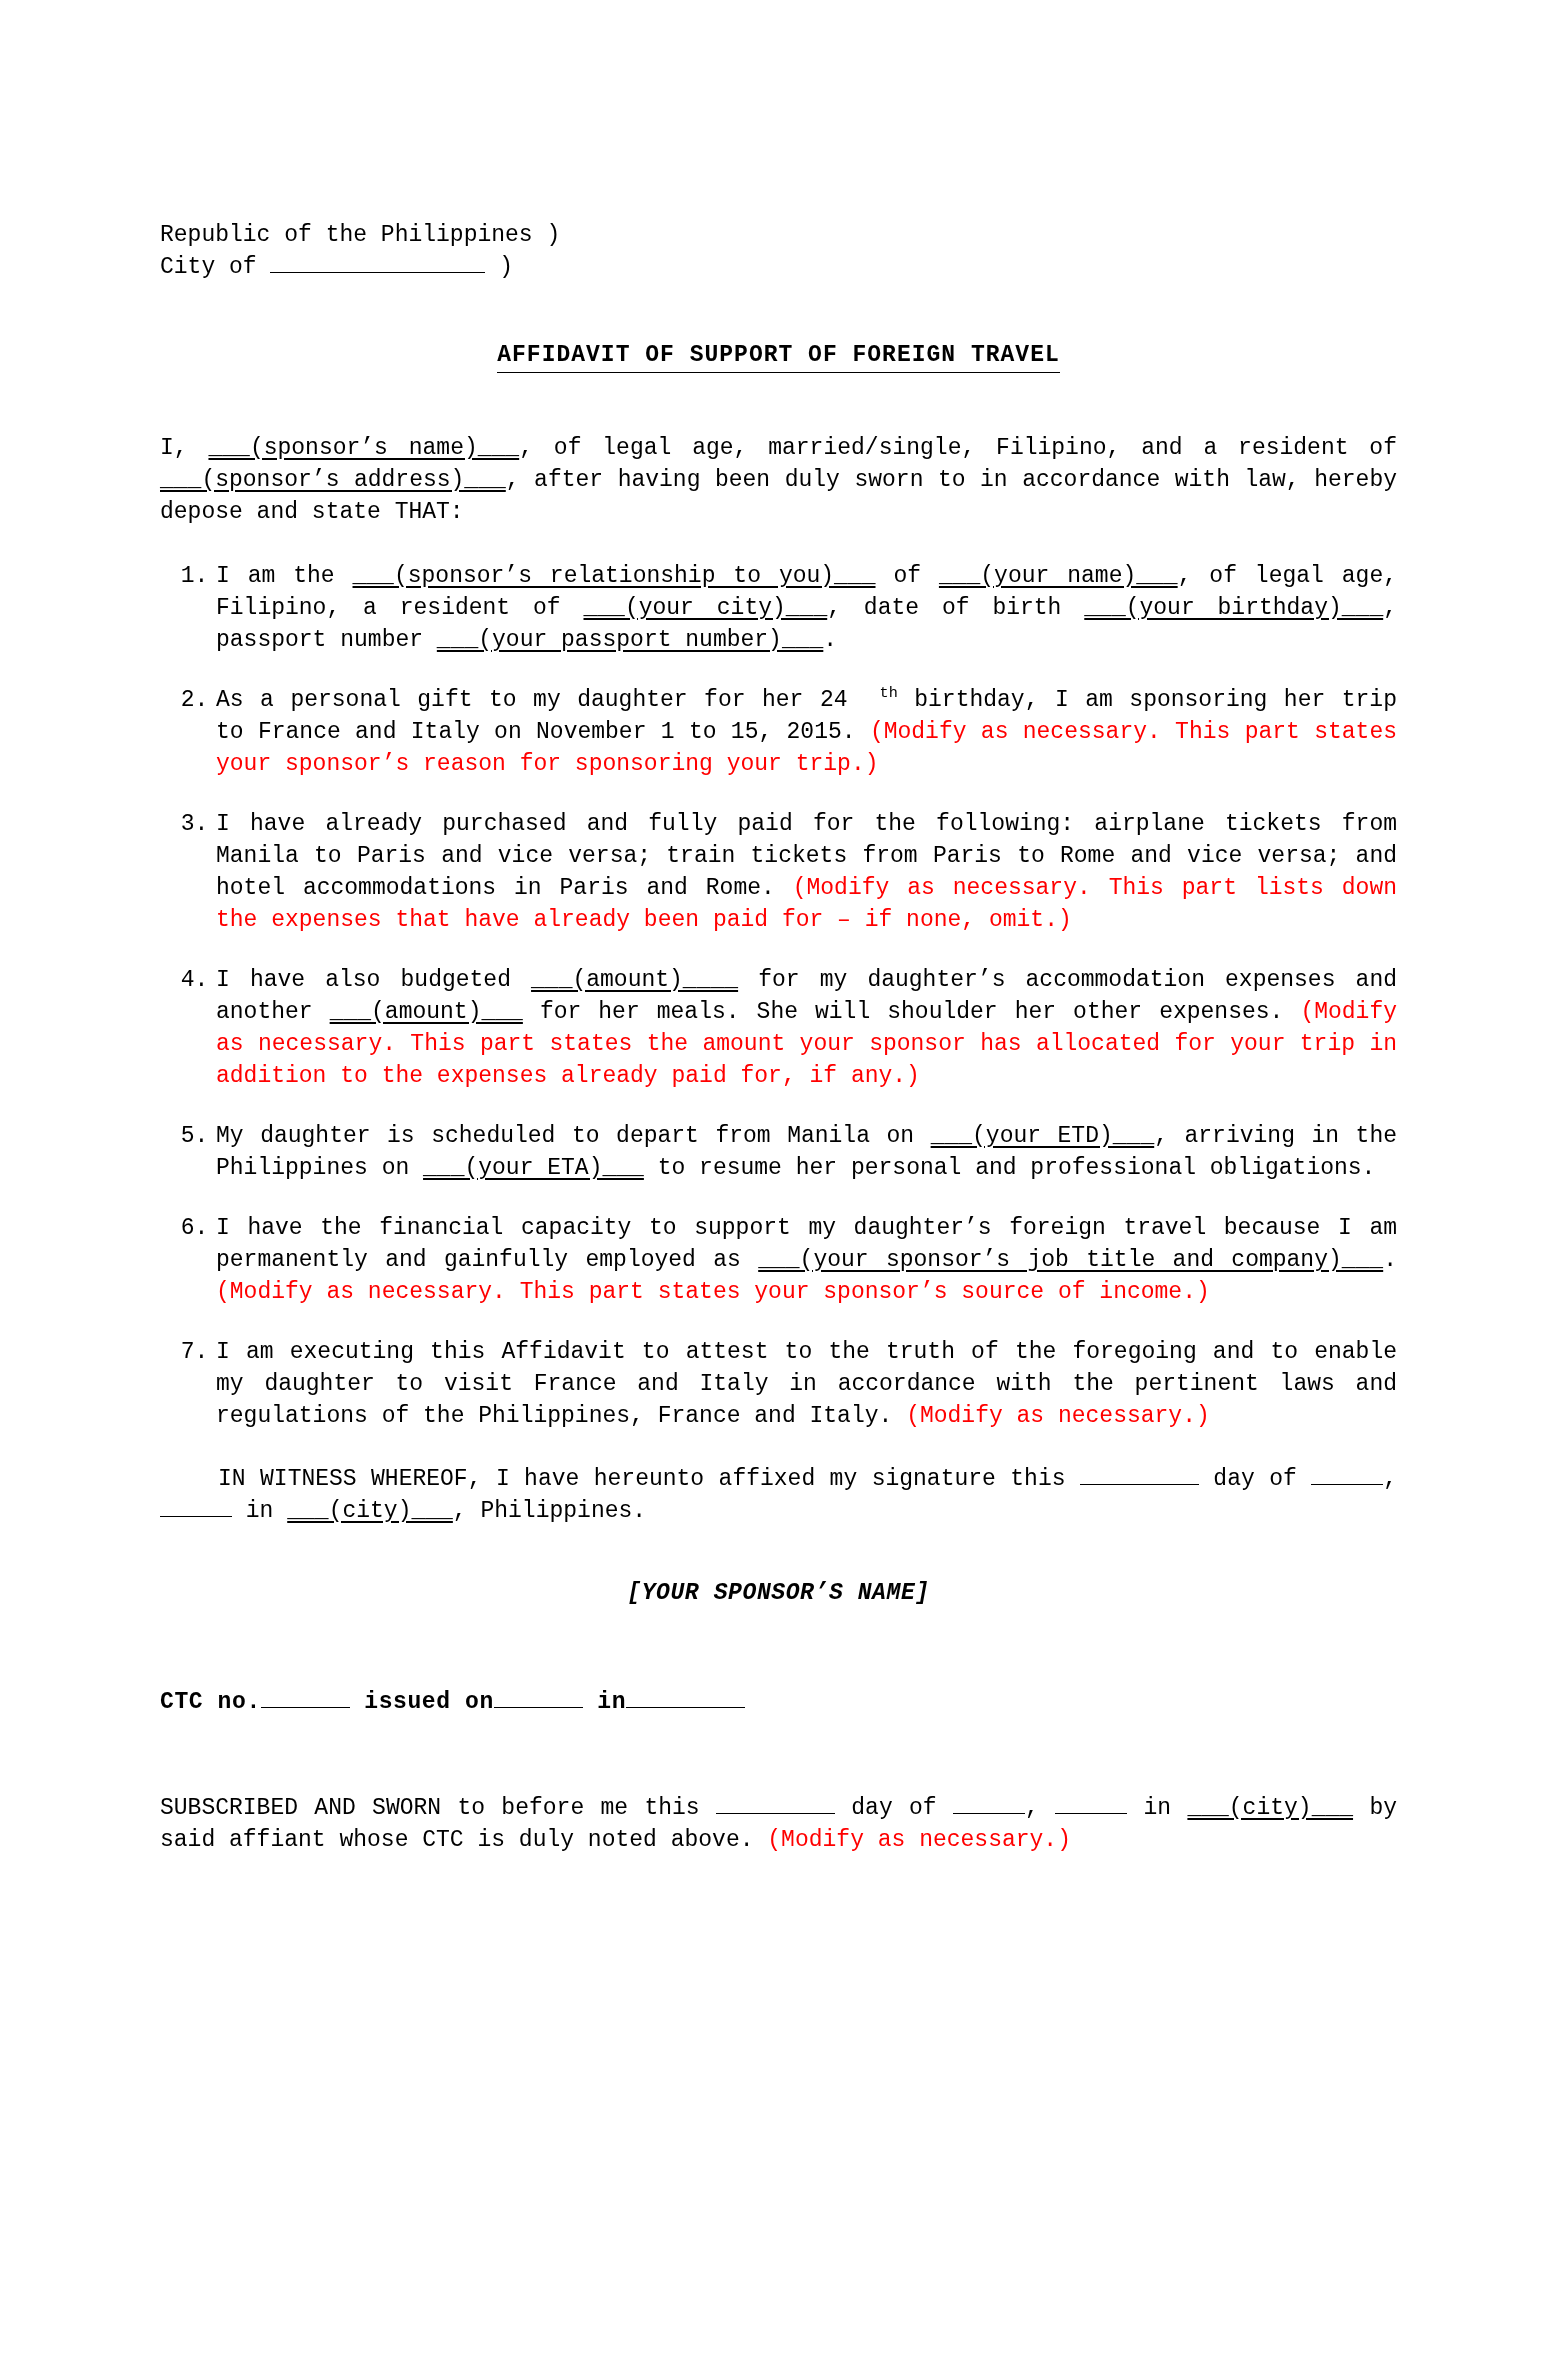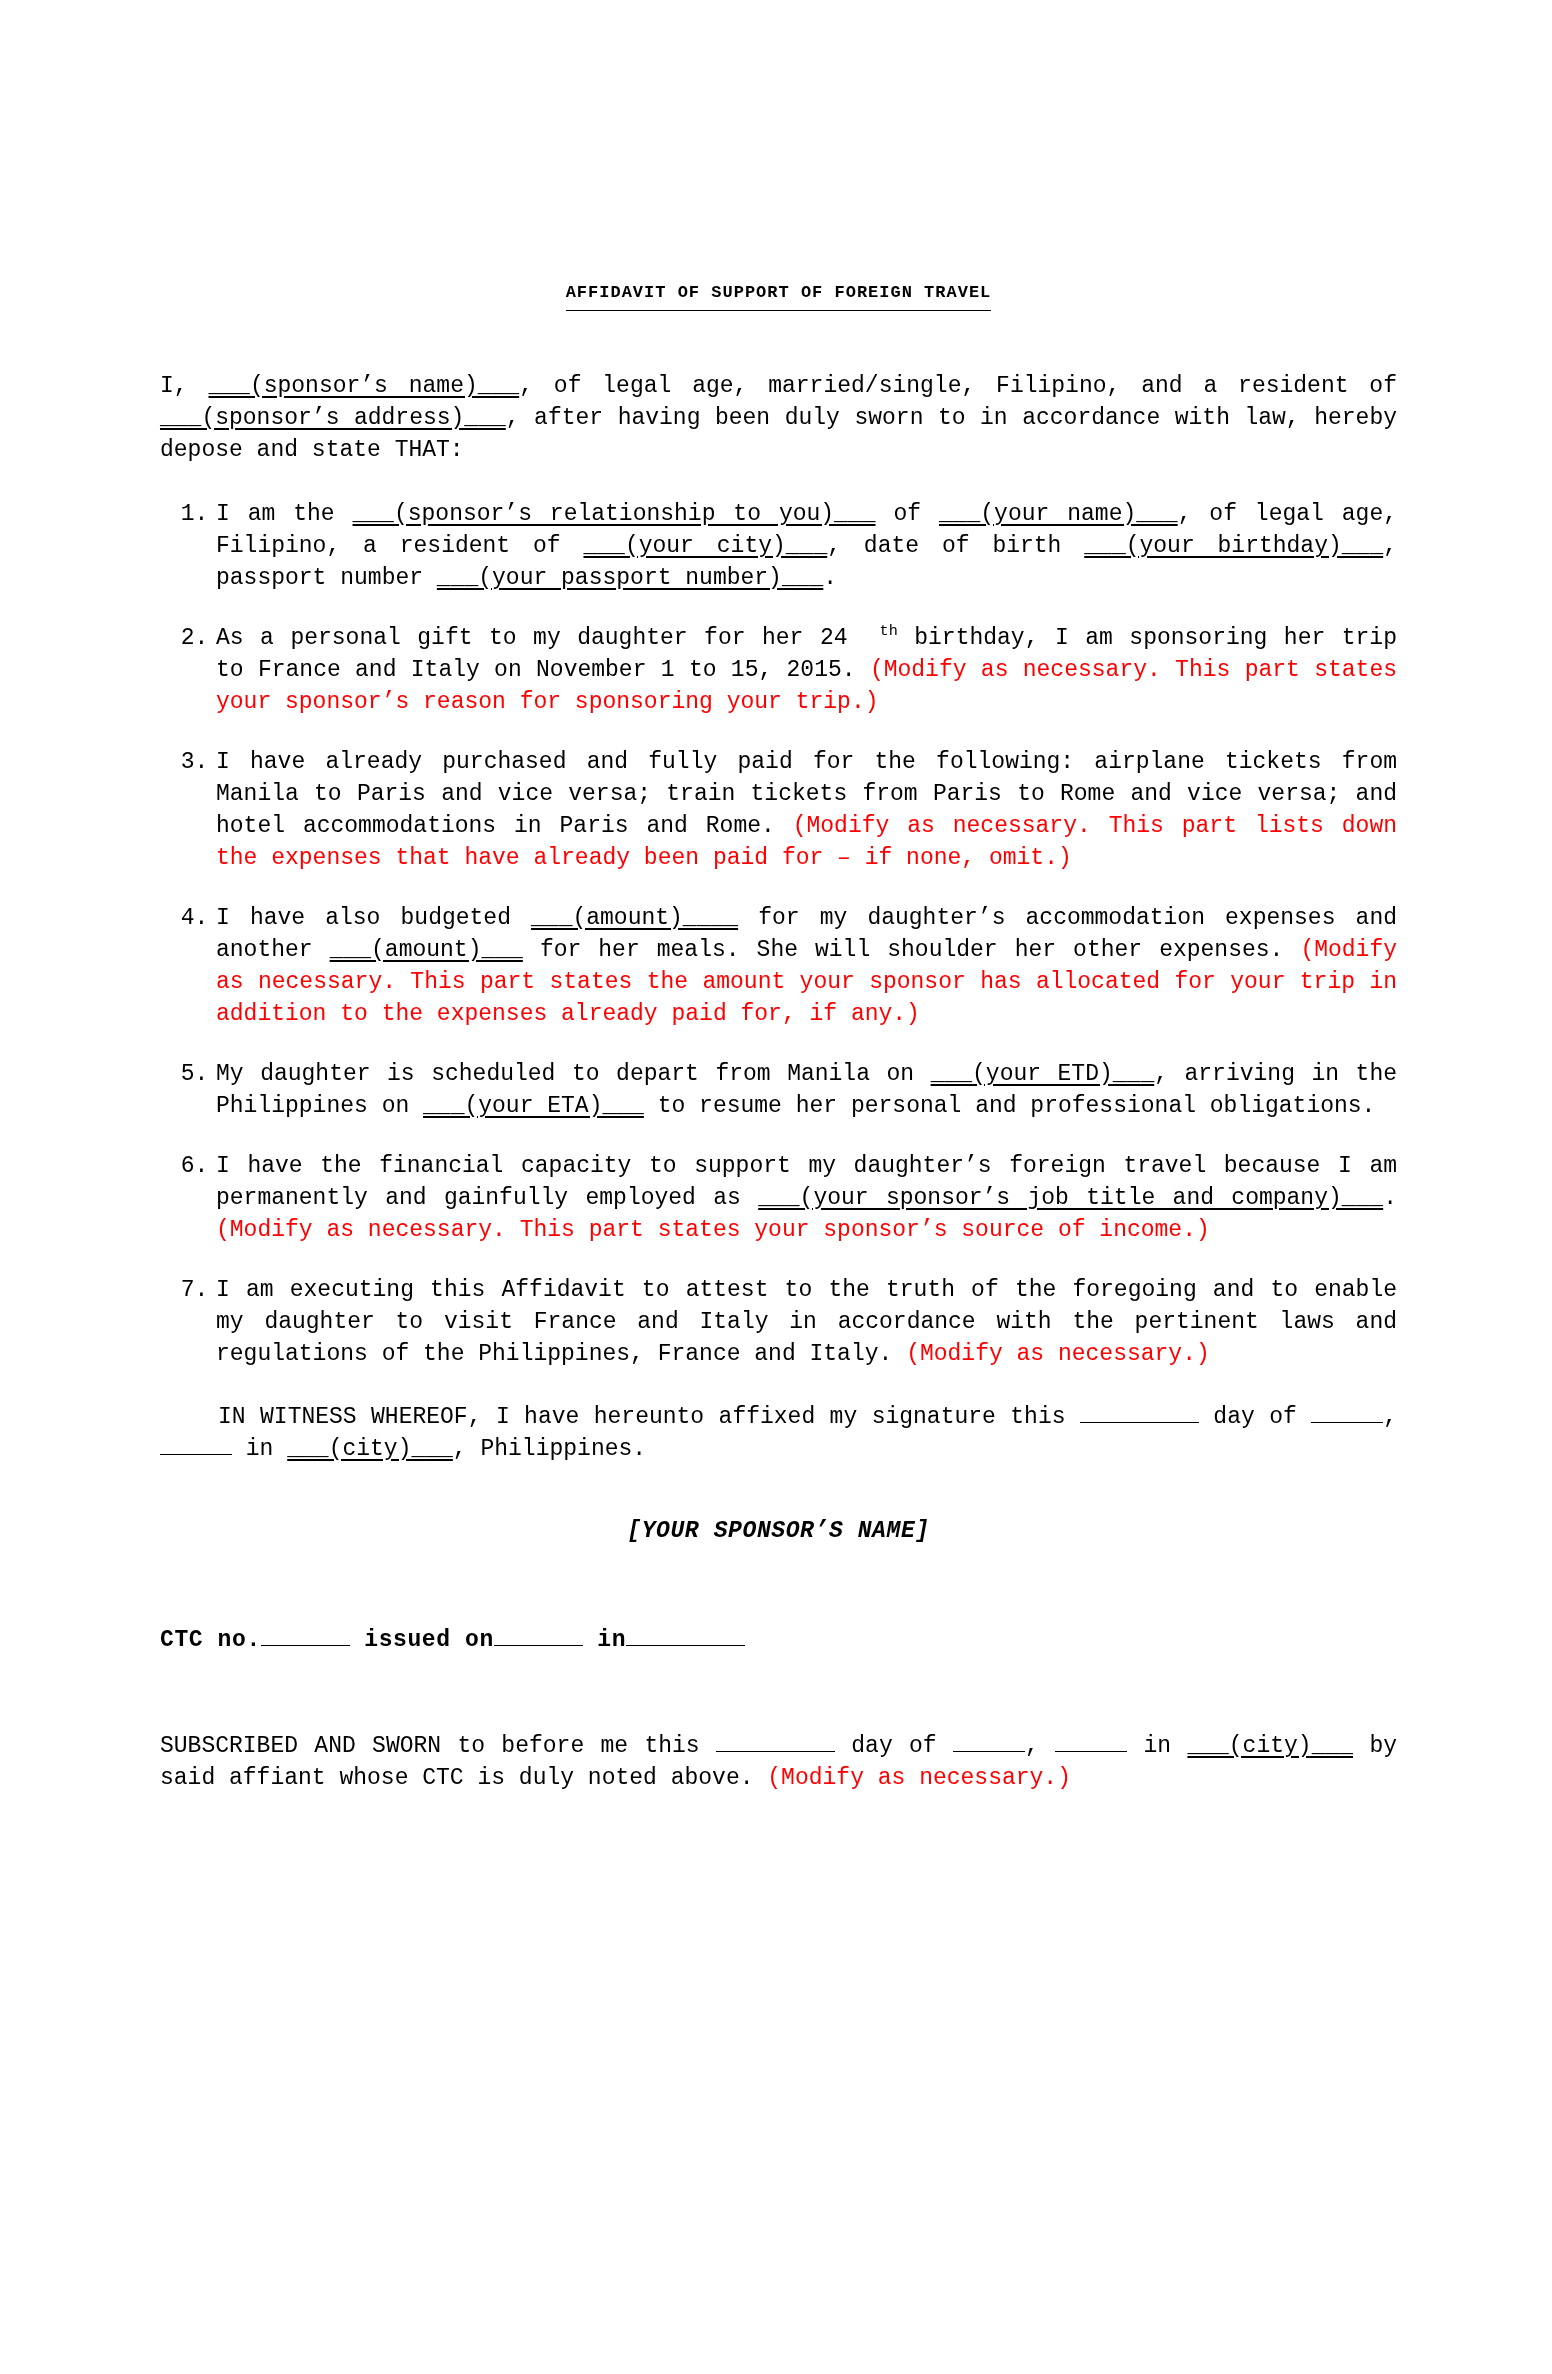--- a/index.html
+++ b/index.html
@@ -40,21 +40,21 @@
   .b-sm { width: 72px; }
 
   .title-wrap {
     text-align: center;
     margin-top: 56px;
     margin-bottom: 59px;
   }
   .title {
     display: inline-block;
     font-weight: bold;
-    font-size: 17px;
+    font-size: 23px;
     letter-spacing: 1px;
     border-bottom: 1.9px solid #000;
     padding-bottom: 0.9px;
   }
   .para {
     margin: 0 0 24px 0;
     text-align: justify;
   }
   .intro {
     margin-bottom: 32px;
@@ -122,20 +122,24 @@
     margin-top: 74px;
     text-align: justify;
   }
 </style>
 </head>
 <body>
 
 <div class="page">
   <div class="doc">
 
+    <div>
+      <div class="hdr-line">Republic of the Philippines )</div>
+      <div class="hdr-line"><span>City of </span><span class="blank b-xl"></span><span> )</span></div>
+    </div>
 
     <div class="title-wrap">
       <span class="title">AFFIDAVIT OF SUPPORT OF FOREIGN TRAVEL</span>
     </div>
 
     <p class="para intro"><span>I, </span><span class="fill">___(sponsor’s name)___</span><span>, of legal age, married/single, Filipino, and a resident of </span><span class="fill">___(sponsor’s address)___</span><span>, after having been duly sworn to in accordance with law, hereby depose and state THAT:</span></p>
 
     <ol class="items">
 
       <li>

